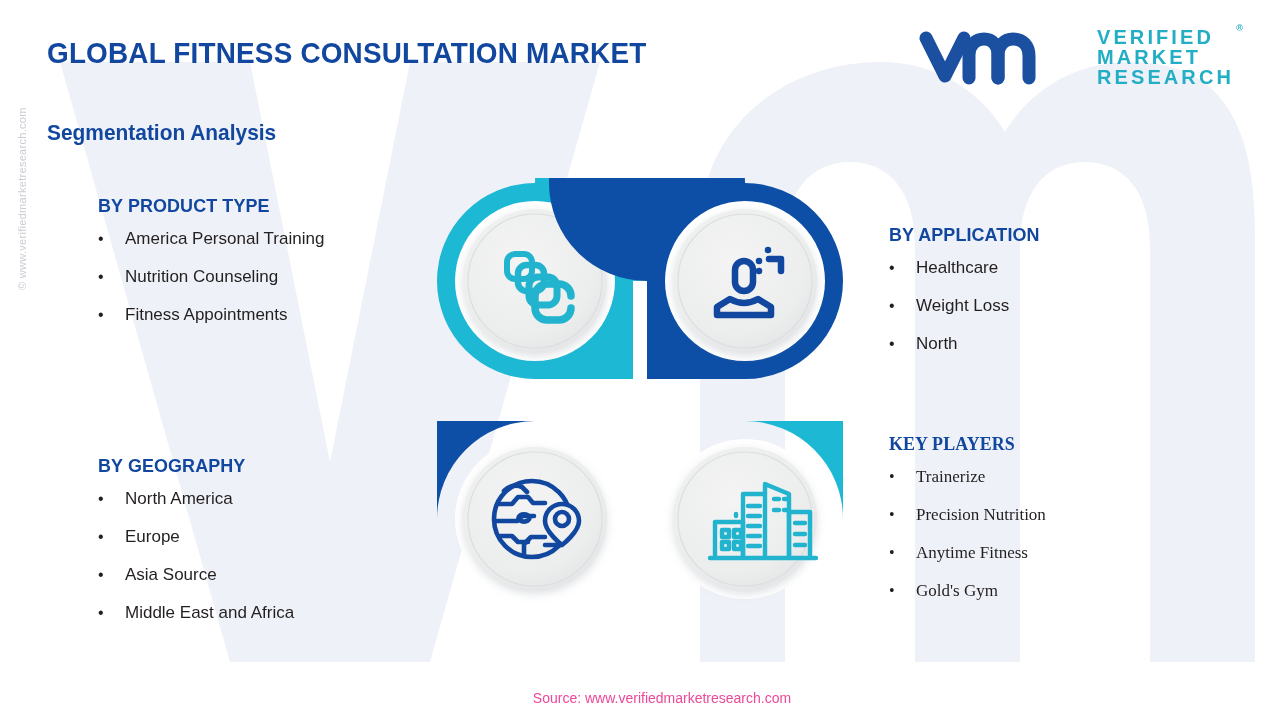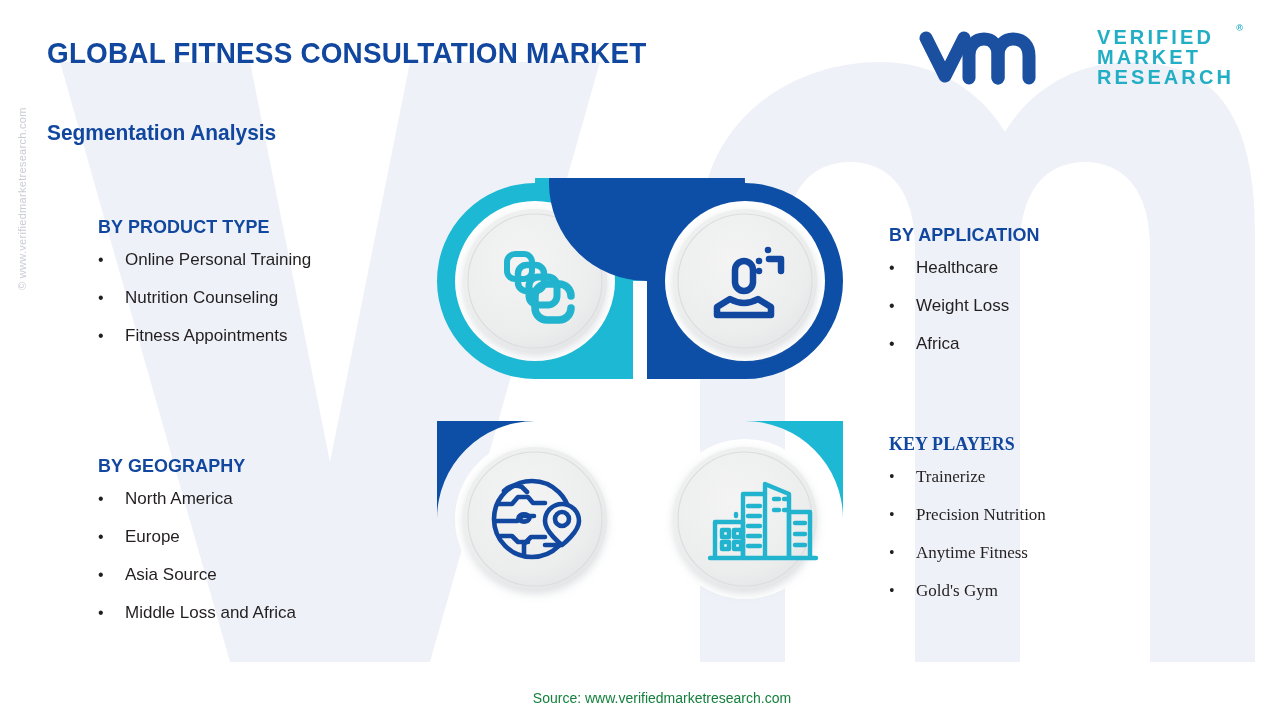--- a/index.html
+++ b/index.html
@@ -81,33 +81,33 @@
   .bullets { list-style:none; margin-top:13px; }
   .bullets li {
     display:flex; align-items:baseline;
     font-size:17px; color:#231f20;
     line-height:1; margin-bottom:21px;
     white-space:nowrap;
   }
   .bullets li .dot { width:27px; flex:0 0 27px; color:#231f20; font-size:16px; }
   .bullets li .txt { display:block; }
 
-  #blk-product  { left:98px;  top:216px; }
+  #blk-product  { left:98px;  top:195px; }
   #blk-geo      { left:98px;  top:455px; }
   #blk-app      { left:889px; top:224px; }
   #blk-players  { left:889px; top:434px;font-family:Liberation Serif, serif; }
 
   
   .center { position:absolute; left:432px; top:178px; width:416px; height:444px; }
   .center svg { display:block; width:416px; height:444px; }
 
   
   .source {
     position:absolute; left:0; top:690px; width:1280px;
-    text-align:center; font-size:14px; color:#15803d;padding-left:44px;
+    text-align:center; font-size:14px; color:#ec4899;padding-left:44px;
   }
 </style>
 </head>
 <body>
 
 <div id="page">
 
   <div class="wm-layer">
     <svg class="wm-svg" viewBox="0 0 1280 600" xmlns="http://www.w3.org/2000/svg">
       <g fill="#eef1f7">
@@ -144,21 +144,21 @@
     </div>
   </div>
 
   <div class="side-wm">© www.verifiedmarketresearch.com</div>
 
   <div class="block" id="blk-product">
     <div class="block-title">BY PRODUCT TYPE</div>
     <ul class="bullets">
       <li>
         <span class="dot">•</span>
-        <span class="txt">Online Personal Training</span>
+        <span class="txt">America Personal Training</span>
       </li>
       <li>
         <span class="dot">•</span>
         <span class="txt">Nutrition Counseling</span>
       </li>
       <li>
         <span class="dot">•</span>
         <span class="txt">Fitness Appointments</span>
       </li>
     </ul>
@@ -174,39 +174,39 @@
       <li>
         <span class="dot">•</span>
         <span class="txt">Europe</span>
       </li>
       <li>
         <span class="dot">•</span>
         <span class="txt">Asia Source</span>
       </li>
       <li>
         <span class="dot">•</span>
-        <span class="txt">Middle Loss and Africa</span>
+        <span class="txt">Middle East and Africa</span>
       </li>
     </ul>
   </div>
 
   <div class="block" id="blk-app">
     <div class="block-title">BY APPLICATION</div>
     <ul class="bullets">
       <li>
         <span class="dot">•</span>
         <span class="txt">Healthcare</span>
       </li>
       <li>
         <span class="dot">•</span>
         <span class="txt">Weight Loss</span>
       </li>
       <li>
         <span class="dot">•</span>
-        <span class="txt">Africa</span>
+        <span class="txt">North</span>
       </li>
     </ul>
   </div>
 
   <div class="block" id="blk-players">
     <div class="block-title">KEY PLAYERS</div>
     <ul class="bullets">
       <li>
         <span class="dot">•</span>
         <span class="txt">Trainerize</span>

